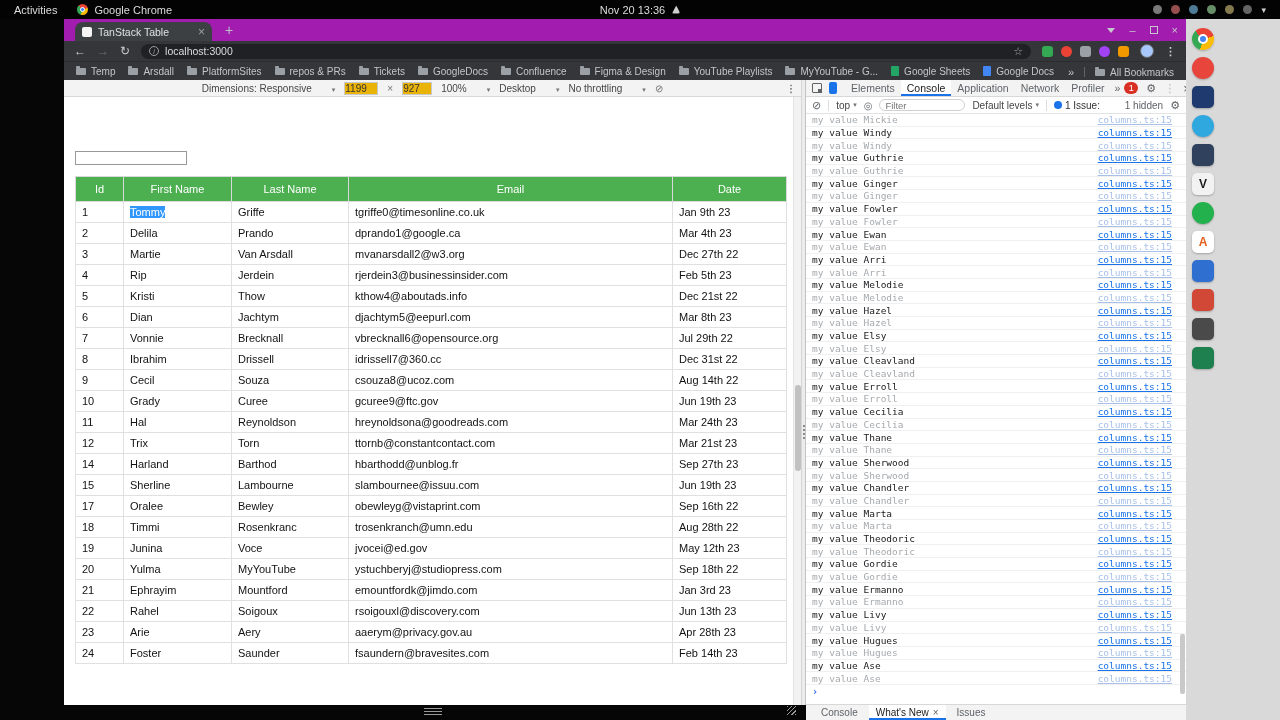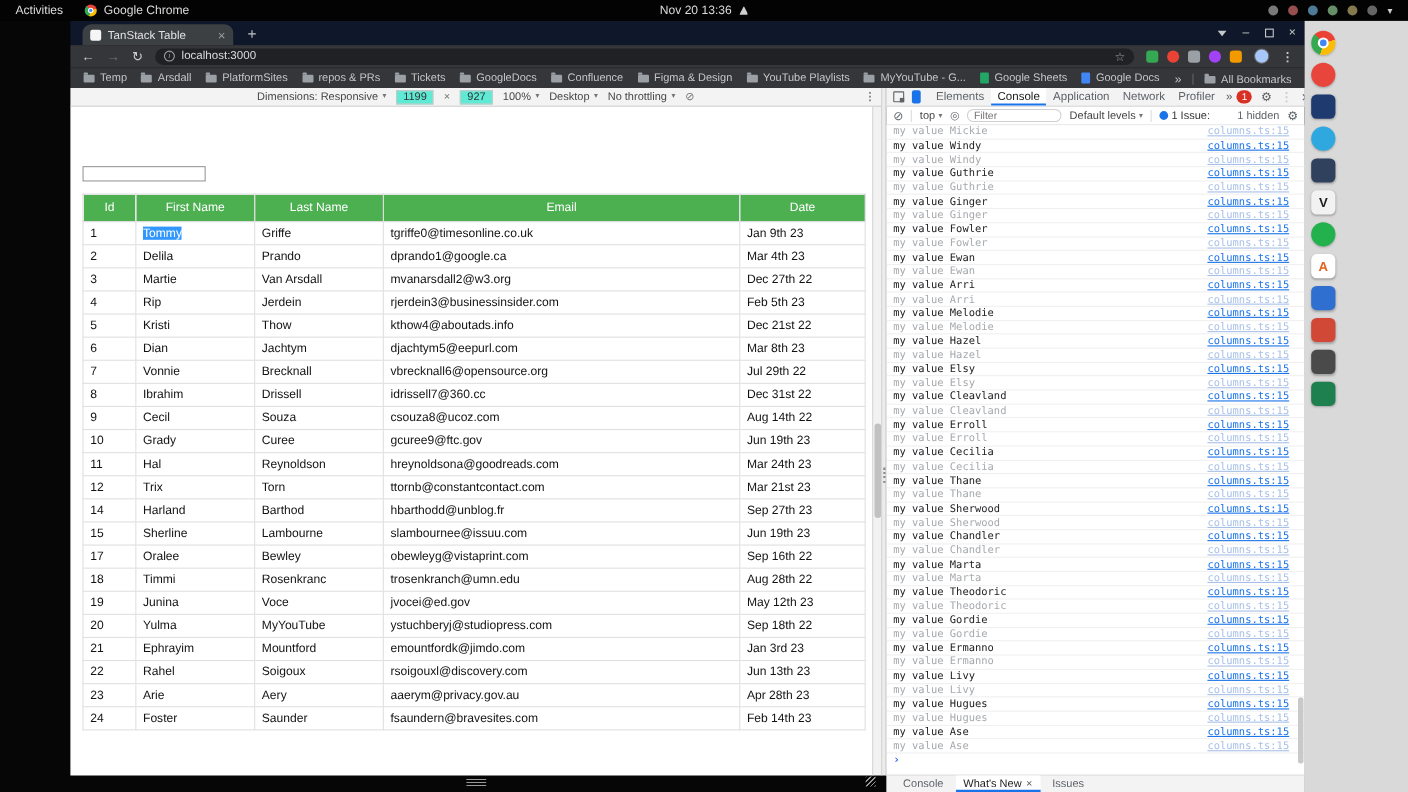--- a/index.html
+++ b/index.html
@@ -15,21 +15,21 @@
       background:conic-gradient(from -45deg,#ea4335 0 120deg,#fbbc05 0 240deg,#34a853 0 360deg)}
   .chrome-mini::after{content:'';position:absolute;inset:3px;border-radius:50%;background:#4285f4;border:1px solid #fff}
   .tb-center{position:absolute;left:50%;transform:translateX(-50%);display:flex;align-items:center;gap:7px}
   .bell{width:8px;height:8px;background:#cfcfcf;border-radius:50% 50% 2px 2px;clip-path:polygon(50% 0,88% 72%,100% 100%,0 100%,12% 72%)}
   .tb-right{margin-left:auto;display:flex;align-items:center;gap:9px;padding-right:14px}
   #tray-icons{display:flex;gap:9px;align-items:center}
   .tray-dot{width:9px;height:9px;border-radius:50%;display:inline-block;opacity:.85}
   .tb-caret{color:#cfcfcf;font-size:9px}
 
   
-  .tabbar{position:absolute;left:64px;top:19px;width:1122px;height:22px;background:#0f172a}
+  .tabbar{position:absolute;left:64px;top:19px;width:1122px;height:22px;background:#a21caf}
   .tab{position:absolute;left:11px;top:3px;width:137px;height:19px;background:#3c4043;
        border-radius:8px 8px 0 0;display:flex;align-items:center;gap:6px;padding:0 7px;
        color:#dfe1e5;font-size:10.5px}
   .favicon{width:10px;height:10px;border-radius:2px;background:#f5f5f5;flex:none}
   .tab-title{white-space:nowrap;overflow:hidden;flex:1}
   .tab-close{color:#9aa0a6;font-size:12px;line-height:1}
   .newtab{position:absolute;left:156px;top:2px;width:18px;height:18px;color:#bdc1c6;font-size:14px;
           display:flex;align-items:center;justify-content:center}
   .win-controls{position:absolute;right:8px;top:0;height:22px;display:flex;align-items:center;gap:14px;
                 color:#c6c9cc;font-size:11px}
@@ -68,24 +68,24 @@
                   clip-path:polygon(50% 0,100% 100%,0 100%)}
   .bm-right{position:absolute;right:0;top:1px;height:18px;display:flex;align-items:center;gap:10px;
             background:#35363a;padding:0 12px 0 10px}
   .bm-sep{width:1px;height:10px;background:#5f6368}
   .bm-chevron{font-size:11px}
 
   
   .device-toolbar{position:absolute;left:64px;top:80px;width:737px;height:17px;background:#f3f3f3;
                   border-bottom:1px solid #d8d8d8;display:flex;align-items:center;justify-content:center;
                   gap:9px;font-size:10px;color:#454545}
-  .dt-drop{display:flex;align-items:flex-start;gap:4px}
+  .dt-drop{display:flex;align-items:flex-end;gap:20px}
   .dt-drop .caret{font-size:7px;color:#757575}
-  .dim-input{height:13px;border:1px solid #c8c8c8;background:#5eead4;font-size:10px;font-family:inherit;
-             color:#333;text-align:center;padding:0}
+  .dim-input{height:13px;border:1px solid #c8c8c8;background:#eab308;font-size:10px;font-family:inherit;
+             color:#333;text-align:left;padding:0}
   .dim-input.w{width:34px}.dim-input.h{width:30px}
   .times{color:#777}
   .no-throttle-icon{color:#757575;font-size:10px}
   .dt-kebab{position:absolute;right:5px;color:#757575;font-weight:bold}
 
   
   .page{position:absolute;left:64px;top:97px;width:729px;height:608px;background:#fff}
   .table-filter{position:absolute;left:11px;top:54px;width:112px;height:14px;border:1px solid #999;
                 background:#fff;padding:0 3px;font-size:10px;font-family:inherit}
   .data-table{position:absolute;left:11px;top:79px;width:711px;border-collapse:collapse;

